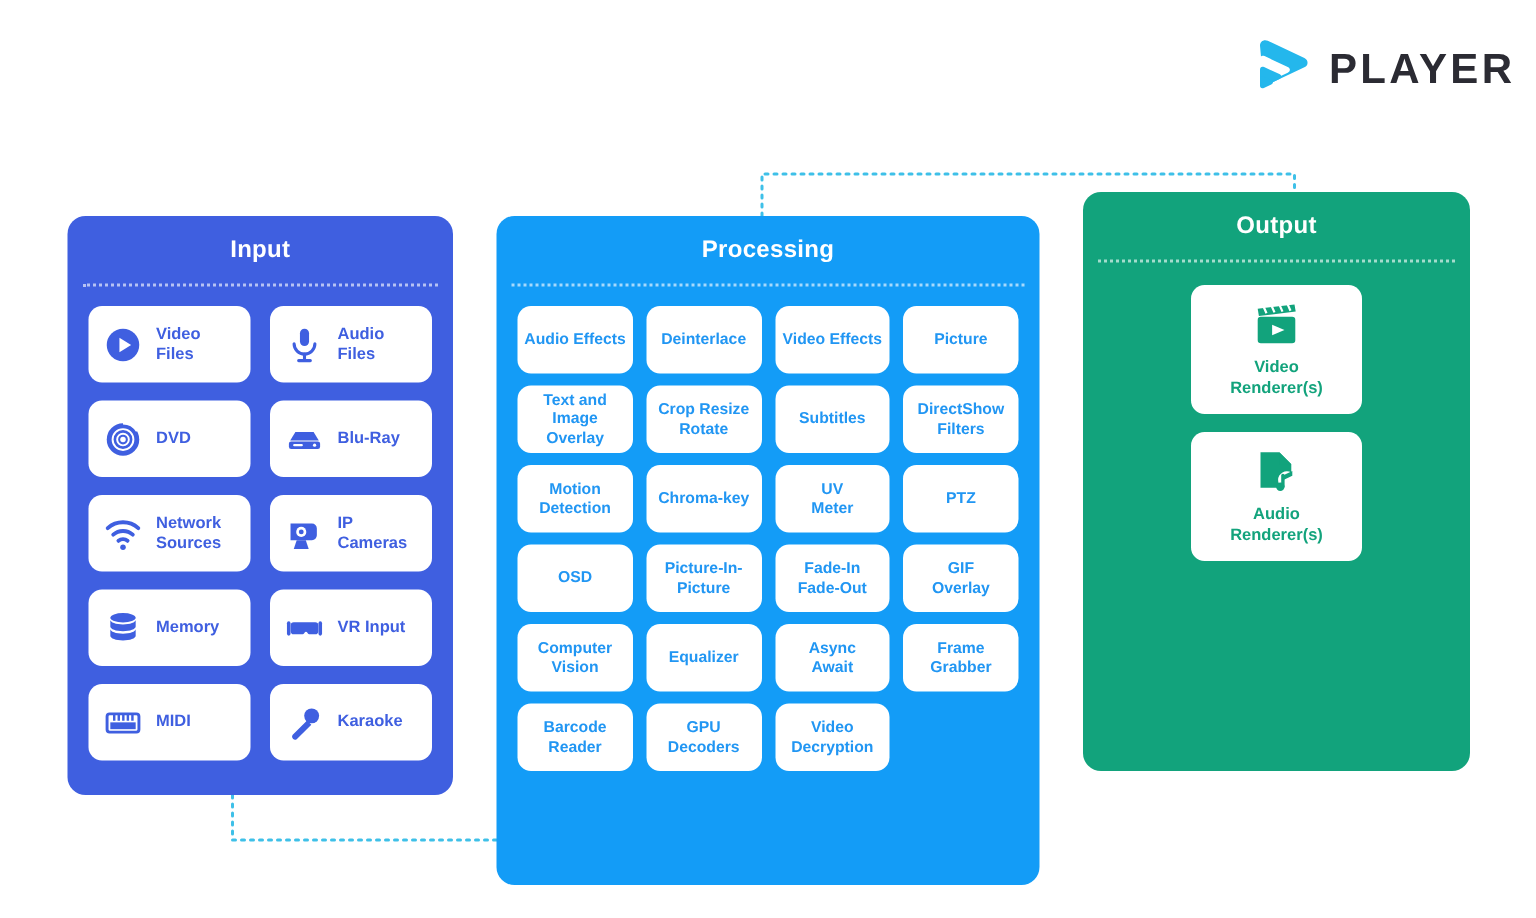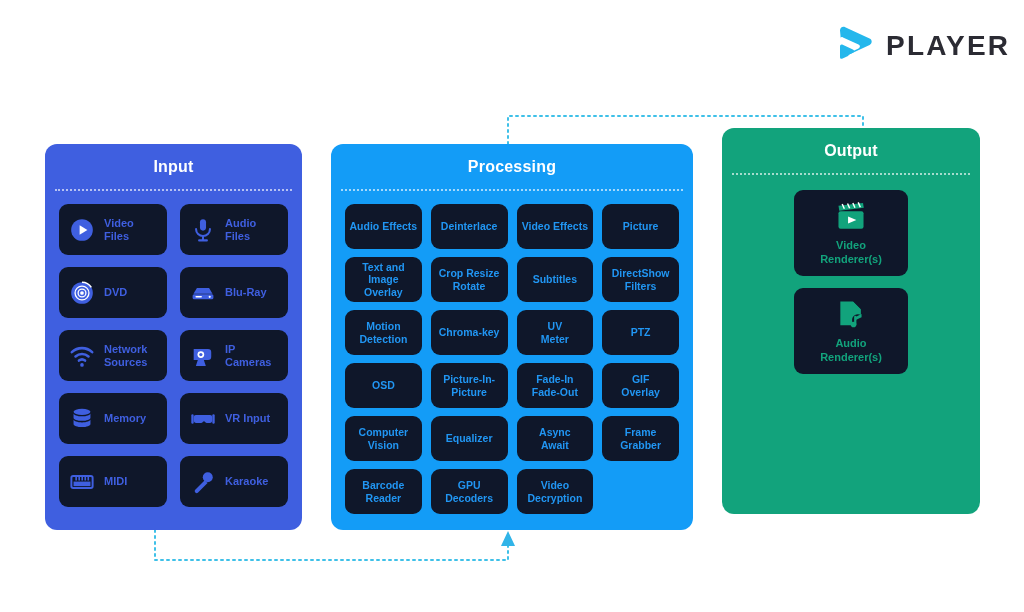--- a/index.html
+++ b/index.html
@@ -52,36 +52,36 @@
   }
   .panel-divider {
     position: absolute;
     left: 10px; right: 10px;
     top: 45px;
     height: 0;
     border-top: 2px dotted rgba(255,255,255,.62);
   }
 
   #panel-input    { left: 45px;  top: 144px; width: 257px; height: 386px; background: #3f5fe0; }
-  #panel-process  { left: 331px; top: 144px; width: 362px; height: 386px; background: #139cf7; }
+  #panel-process  { left: 331px; top: 144px; width: 362px; height: 446px; background: #139cf7; }
   #panel-output   { left: 722px; top: 128px; width: 258px; height: 386px; background: #12a37c; }
 
   
   .cards {
     position: absolute;
     left: 14px; right: 14px;
     top: 60px;
     display: grid;
   }
   #input-cards    { grid-template-columns: 1fr 1fr; gap: 12px 13px; }
   #process-cards  { grid-template-columns: repeat(4, 1fr); gap: 8px 9px; }
   #output-cards   { left: 72px; right: 72px; top: 62px; grid-template-columns: 1fr; gap: 12px; }
 
   .card {
-    background: #0f172a;
+    background: #ffffff;
     border-radius: 9px;
     box-sizing: border-box;
     display: flex;
     align-items: center;
     justify-content: center;
   }
 
   
   .card-input {
     height: 51px;

